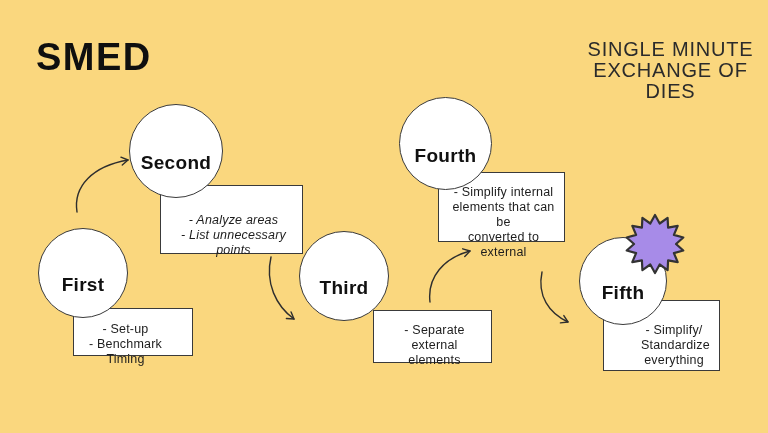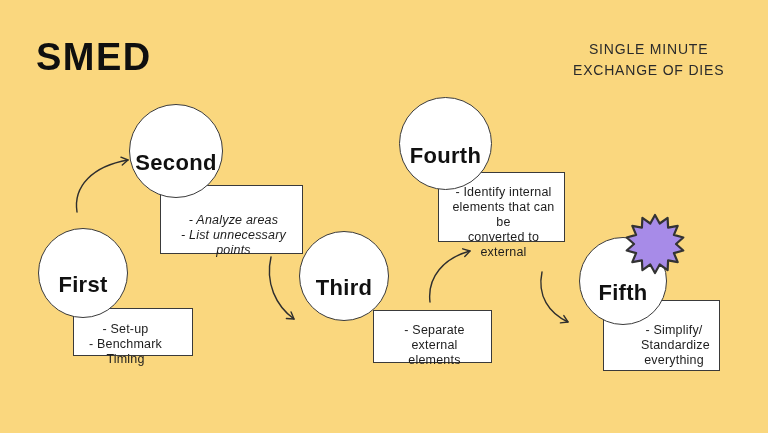--- a/index.html
+++ b/index.html
@@ -12,31 +12,31 @@
     color:#1d1d1d;
     text-align:center;
   }
   .title{
     position:absolute;left:36px;top:38px;
     font-size:38px;line-height:38px;font-weight:800;
     letter-spacing:1.5px;color:#0f0f0f;
   }
   .subtitle{
     position:absolute;left:573px;top:39px;
-    font-size:14px;line-height:21px;letter-spacing:0.8px;
+    font-size:20px;line-height:21px;letter-spacing:0.8px;
     color:#2b2b2b;
   }
   .circle{
     position:absolute;border-radius:50%;
     background:#ffffff;border:1.2px solid #3a3a3a;
     display:flex;align-items:center;justify-content:center;
     z-index:2;box-sizing:border-box;
   }
   .circle .lbl{
-    font-size:22px;font-weight:bold;letter-spacing:0.3px;color:#111111;margin-top:24px;
+    font-size:19px;font-weight:bold;letter-spacing:0.3px;color:#111111;margin-top:24px;
   }
   .note-box{
     position:absolute;background:#ffffff;border:1.2px solid #3a3a3a;
     box-sizing:border-box;z-index:1;
     font-size:12.5px;line-height:15px;letter-spacing:0.2px;color:#1d1d1d;
   }
   .b1{left:73px;top:308px;width:120px;height:48px;padding:13px 24px 0 9px;}
   .b2{left:160px;top:185px;width:143px;height:69px;padding:27px 6px 0 10px;font-style:italic;}
   .b3{left:338px;top:310px;width:119px;height:53px;padding:12px 6px 0 10px;margin-left:35px;}
   .b4{left:438px;top:172px;width:127px;height:70px;padding:12px 6px 0 10px;}
@@ -67,21 +67,21 @@
   </div>
   <div class="note-box b2">
     <div>- Analyze areas</div>
     <div>- List unnecessary points</div>
   </div>
   <div class="note-box b3">
     <div>- Separate external</div>
     <div>elements</div>
   </div>
   <div class="note-box b4">
-    <div>- Identify internal</div>
+    <div>- Simplify internal</div>
     <div>elements that can be</div>
     <div>converted to external</div>
   </div>
   <div class="note-box b5">
     <div>- Simplify/</div>
     <div>Standardize</div>
     <div>everything</div>
   </div>
 
   <div class="circle c1">

